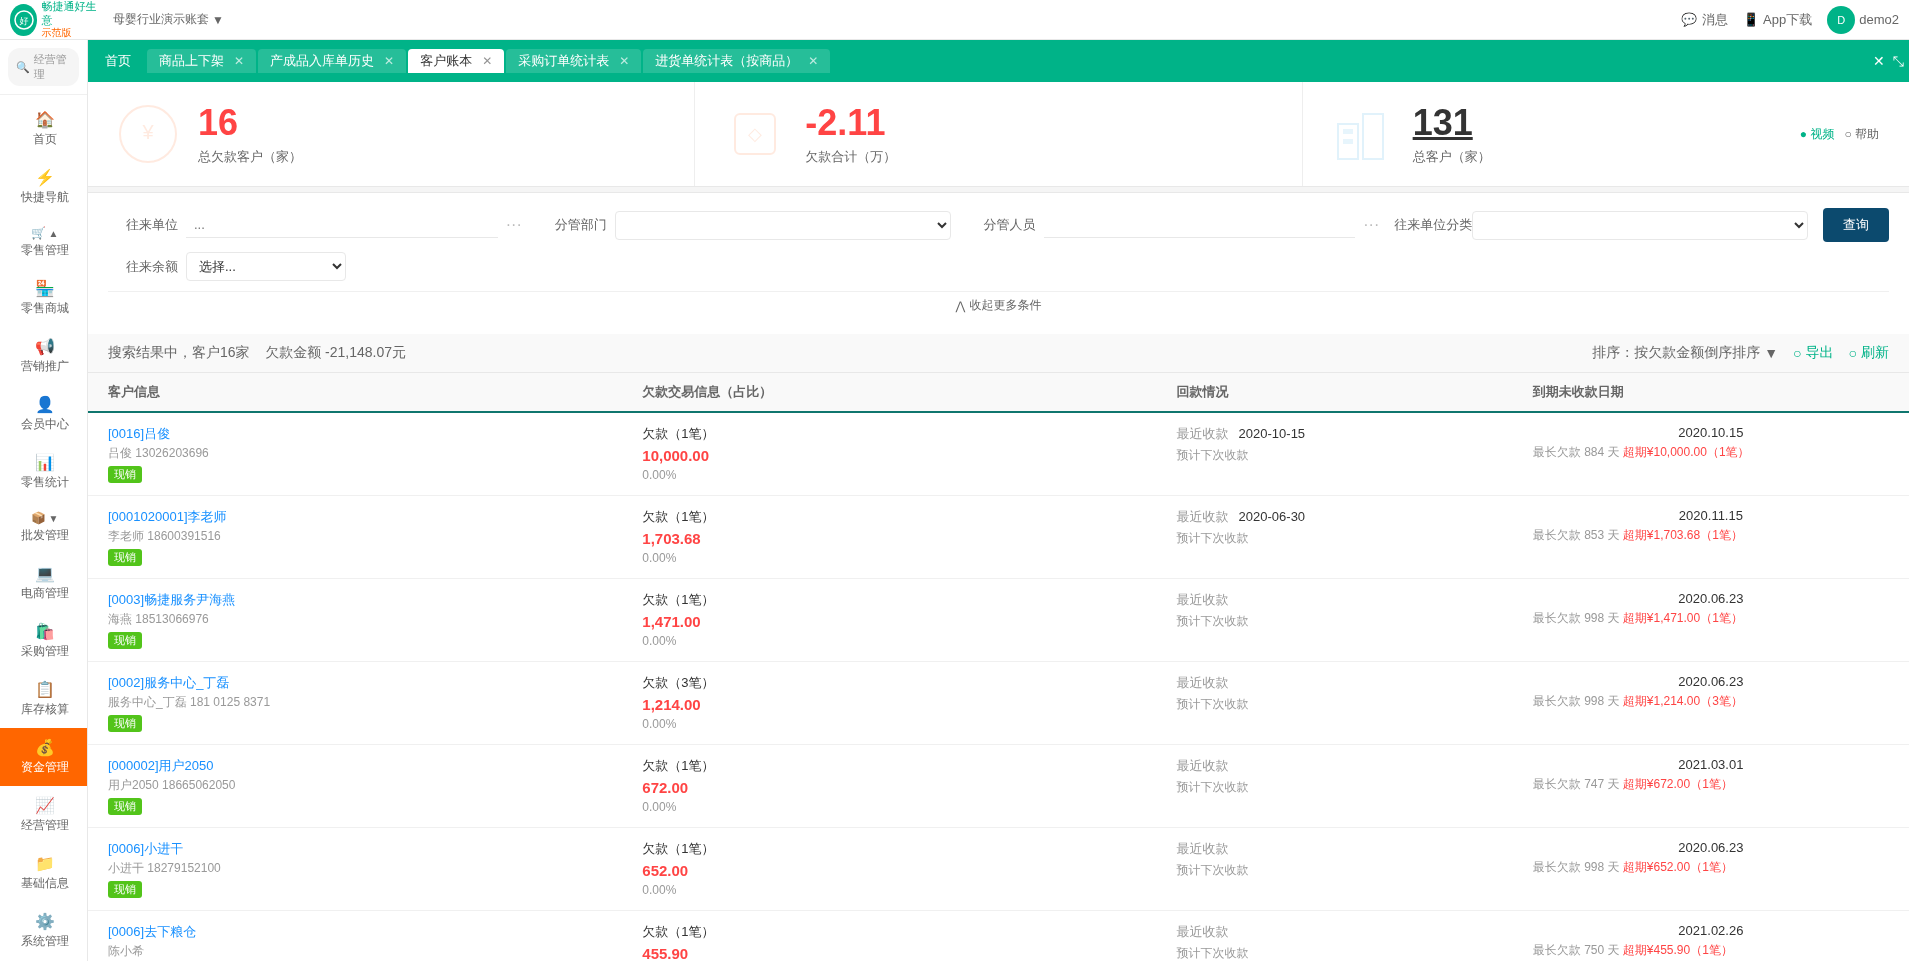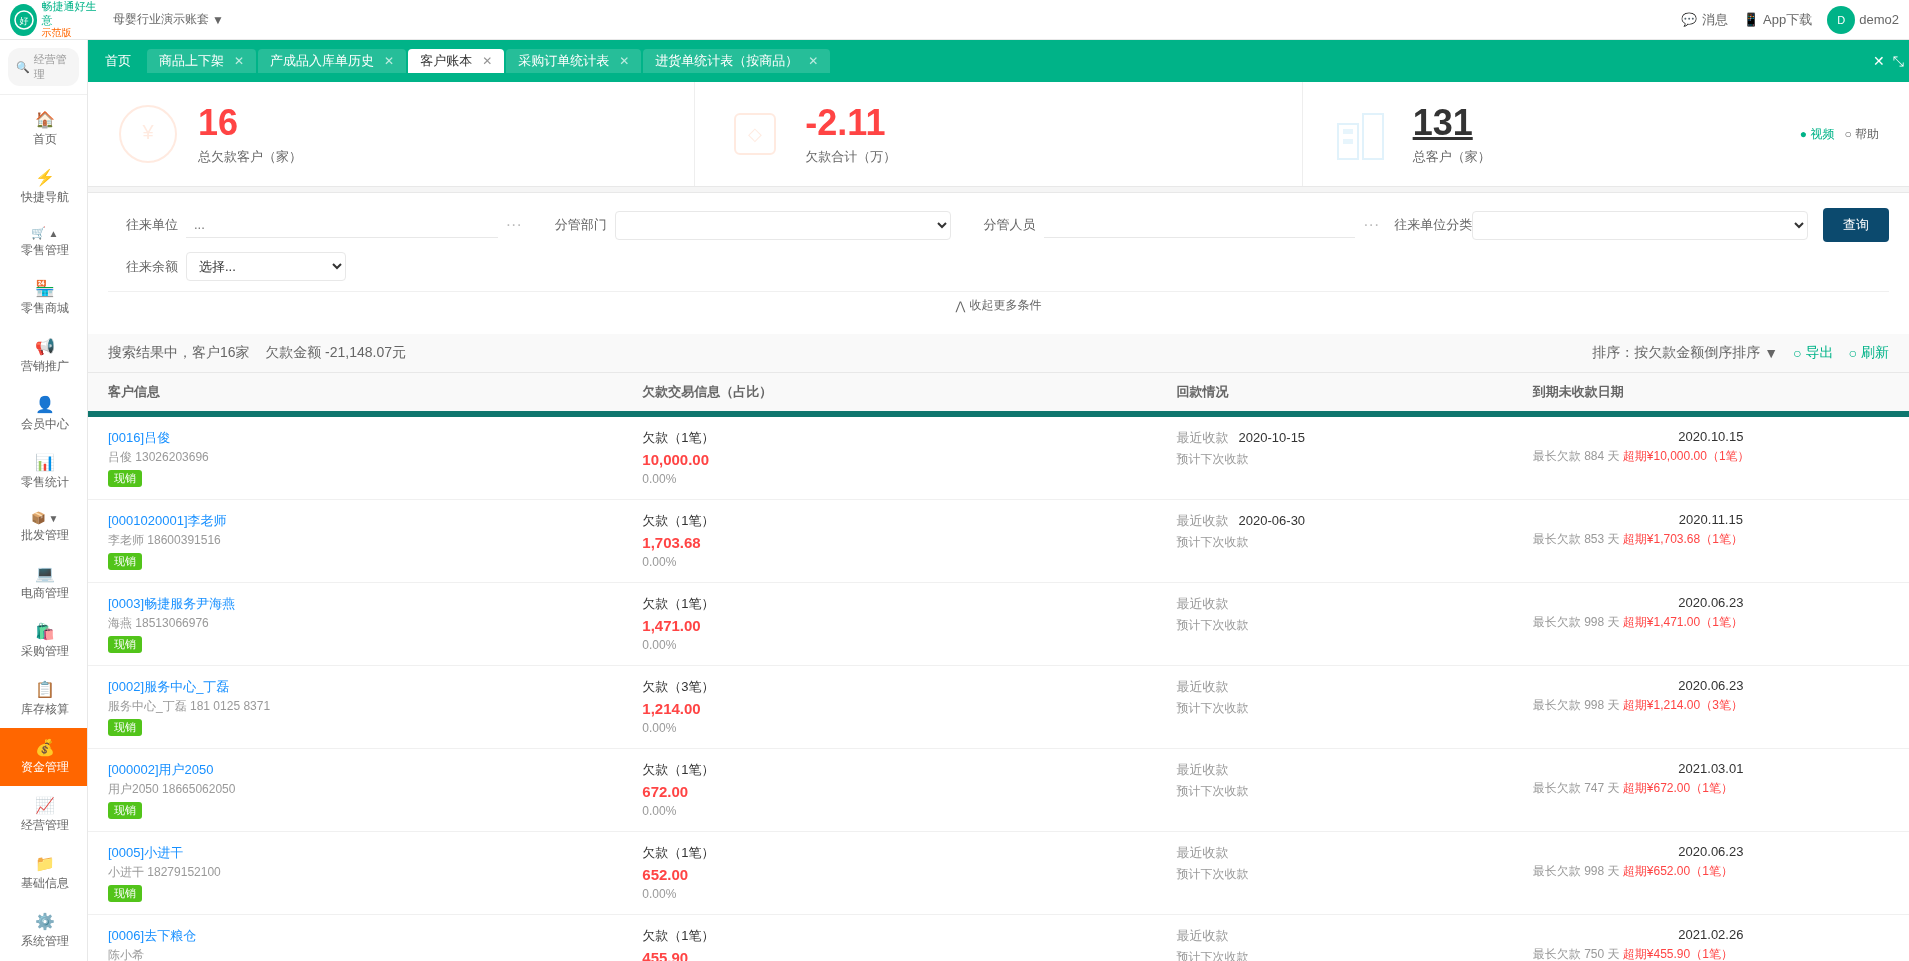--- a/index.html
+++ b/index.html
@@ -64,21 +64,21 @@
     .search-btn { background: #0c4a6e; color: white; border: none; border-radius: 4px; padding: 8px 20px; font-size: 13px; cursor: pointer; white-space: nowrap; }
 
     
     .results-bar { display: flex; align-items: center; justify-content: space-between; padding: 10px 20px; background: #f9f9f9; border-bottom: 1px solid #e8e8e8; font-size: 14px; color: #666; }
     .results-actions { display: flex; align-items: center; gap: 15px; }
     .sort-dropdown { display: flex; align-items: center; gap: 4px; cursor: pointer; }
     .action-link { display: flex; align-items: center; gap: 4px; cursor: pointer; color: #00b388; }
 
     
     .data-table { width: 100%; background: #fff; }
-    .table-header { display: flex; padding: 10px 20px; background: #f9f9f9; border-bottom: 6px solid #0f766e; font-size: 13px; color: #666; font-weight: bold; }
+    .table-header { display: flex; padding: 10px 20px; background: #f9f9f9; border-bottom: 2px solid #0f766e; font-size: 13px; color: #666; font-weight: bold; }
     .col-customer { flex: 3; }
     .col-debt { flex: 3; }
     .col-recovery { flex: 2; }
     .col-date { flex: 2; }
     .table-row { display: flex; padding: 12px 20px; border-bottom: 1px solid #f0f0f0; background: white; }
     .customer-info { flex: 3; }
     .customer-name { color: #1890ff; font-size: 13px; cursor: pointer; }
     .customer-phone { color: #999; font-size: 12px; margin-top: 2px; }
     .customer-tag { display: inline-block; background: #52c41a; color: white; font-size: 11px; padding: 1px 6px; border-radius: 3px; margin-top: 4px; }
     .debt-info { flex: 3; }
@@ -470,21 +470,21 @@
               <div class="recovery-next">预计下次收款</div>
             </div>
             <div class="col-date date-info">
               <div class="due-date">2021.03.01</div>
               <div class="overdue-info">最长欠款 747 天 <span class="overdue-link">超期¥672.00（1笔）</span></div>
             </div>
           </div>
 
           <div class="table-row">
             <div class="col-customer customer-info">
-              <div class="customer-name">[0005]小进干</div>
+              <div class="customer-name">[0006]小进干</div>
               <div class="customer-phone">小进干 18279152100</div>
               <span class="customer-tag">现销</span>
             </div>
             <div class="col-debt debt-info">
               <div class="debt-count">欠款（1笔）</div>
               <div class="debt-amount">652.00</div>
               <div class="debt-percent">0.00%</div>
             </div>
             <div class="col-recovery recovery-info">
               <div><span class="recovery-label">最近收款</span></div>

